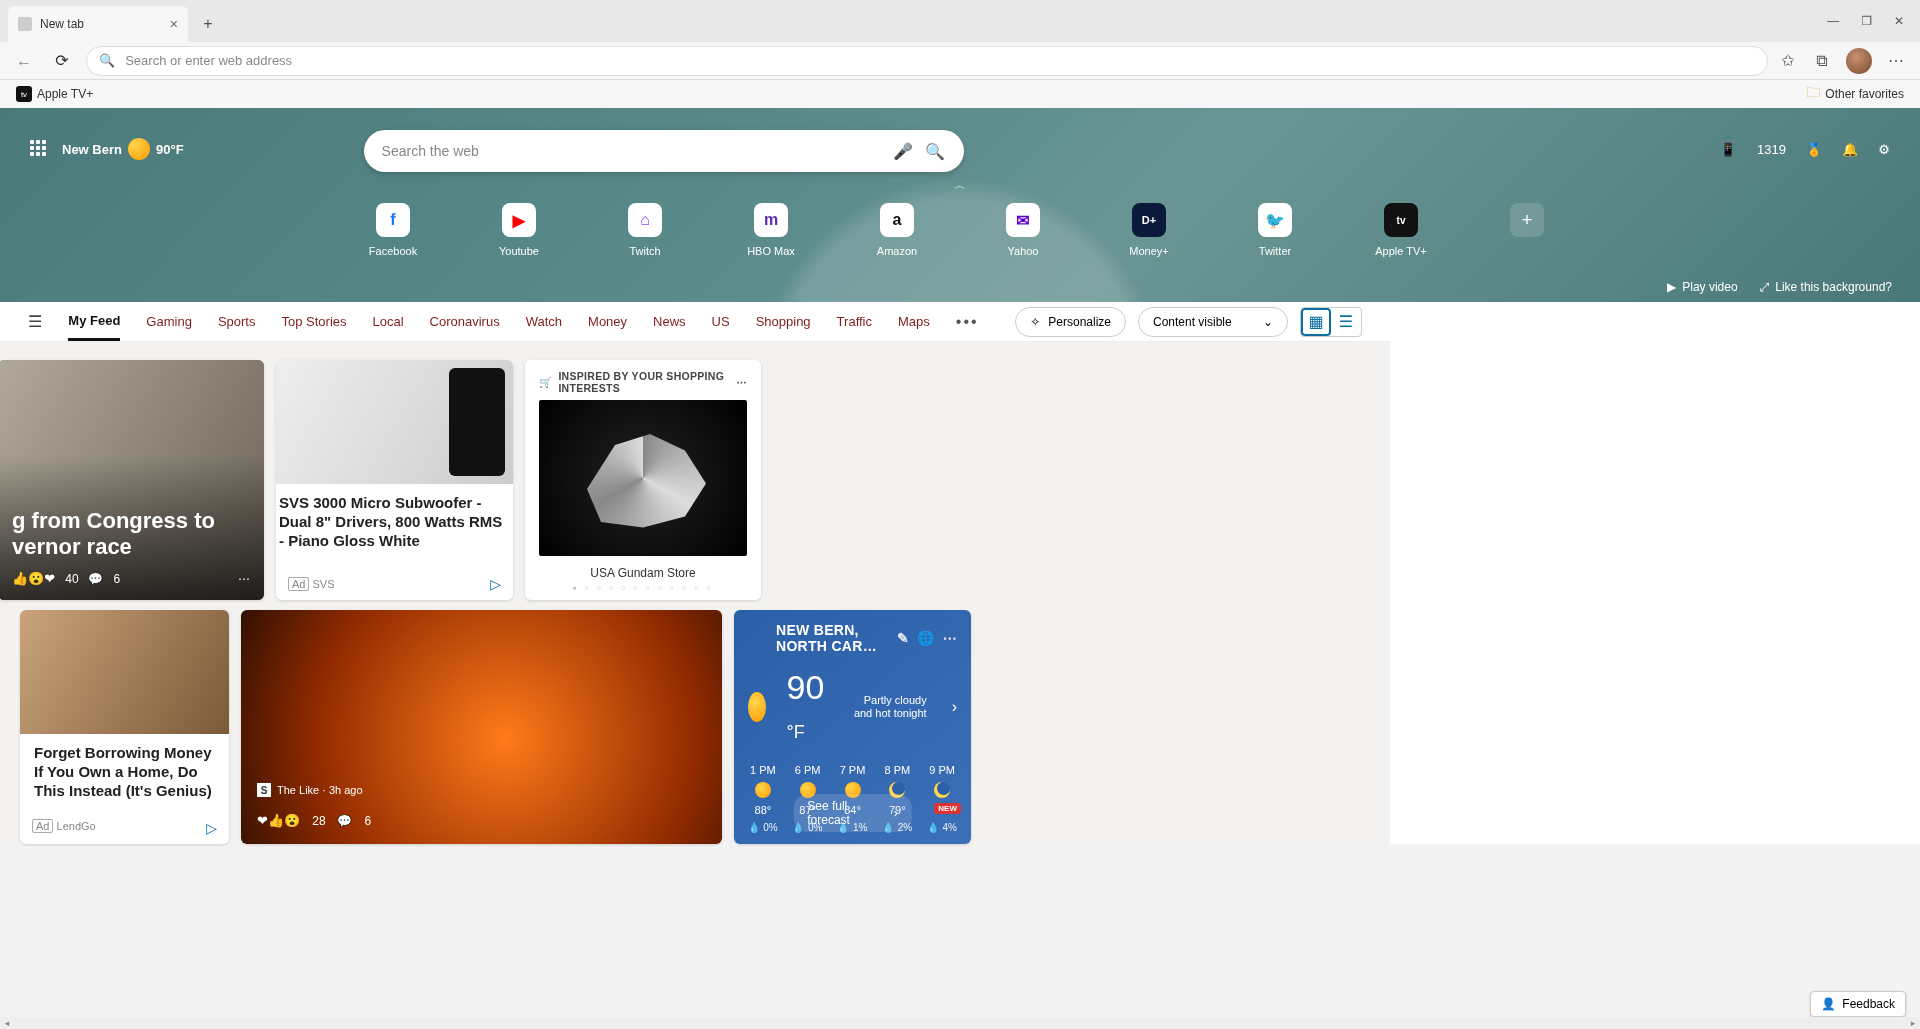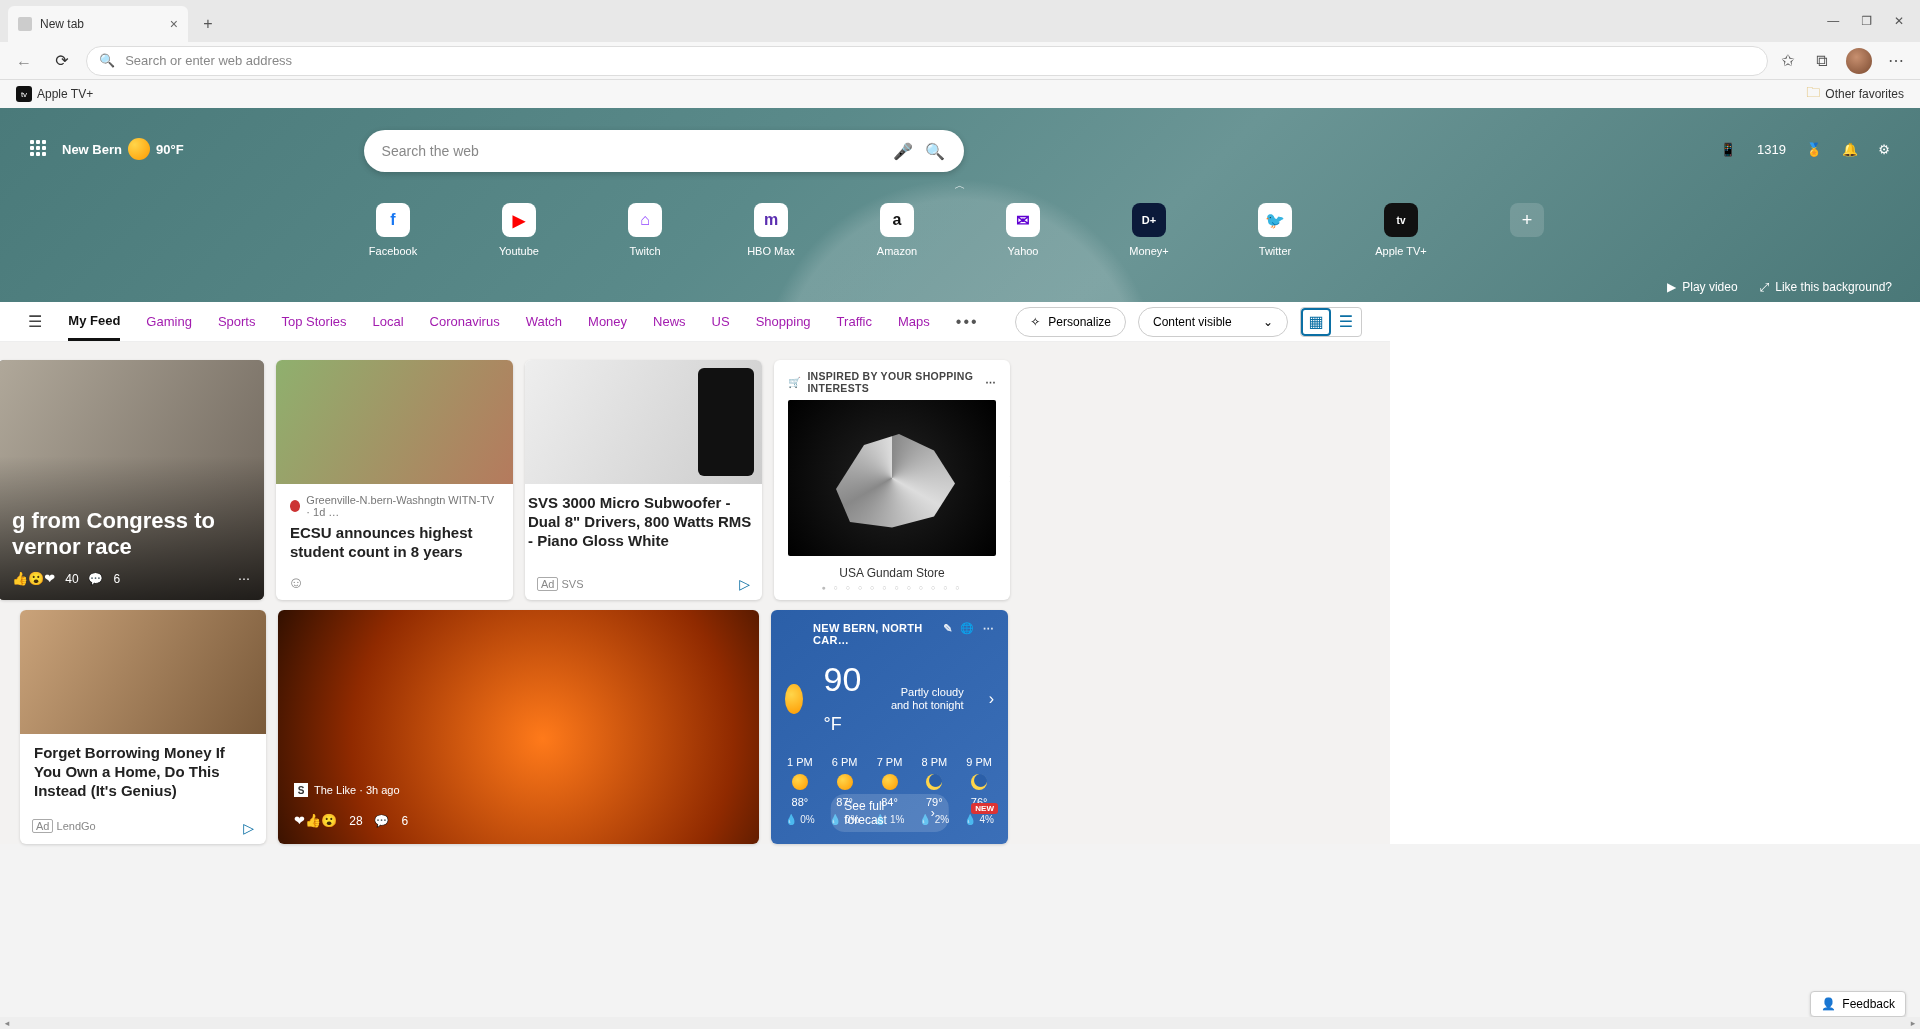--- a/index.html
+++ b/index.html
@@ -53,21 +53,21 @@
 .hero-footer { position: absolute; right: 28px; bottom: 8px; display: flex; gap: 22px; color: #fff; font-size: 12px; align-items: center; }
 .hero-footer span { cursor:pointer; display:flex; align-items:center; gap:6px; }
 
 
 .feed-wrap { background: #fff; display: flex; }
 .feed-main { width: 1390px; background: #f3f2f1; }
 .feed-side { flex: 1; background: #fff; }
 
 .feed-nav { height: 40px; background: #fff; display: flex; align-items: center; padding: 0 28px; gap: 26px; border-bottom: 1px solid #eee; }
 .menu-ic { font-size: 16px; color: #444; cursor:pointer; }
-.fn { font-size: 13px; color: #a21caf; cursor:pointer; padding: 10px 0; }
+.fn { font-size: 13px; color: #7f1d1d; cursor:pointer; padding: 10px 0; }
 .fn.active { font-weight: 700; color: #111; border-bottom: 3px solid #111; }
 .fn-more { color:#555; cursor:pointer; letter-spacing:2px; }
 .fn-right { margin-left: auto; display: flex; align-items: center; gap: 12px; }
 .pill { height: 30px; border: 1px solid #ccc; border-radius: 15px; display: flex; align-items: center; padding: 0 14px; font-size: 12px; gap: 8px; cursor:pointer; background:#fff; }
 .pill.sel { border: 1px solid #ccc; min-width: 150px; justify-content: space-between; }
 .view-tog { display: flex; border: 1px solid #ccc; border-radius: 4px; overflow: hidden; }
 .view-tog div { width: 30px; height: 28px; display:flex; align-items:center; justify-content:center; cursor:pointer; color:#0b6fa4; }
 .view-tog div.active { border: 2px solid #0b6fa4; border-radius:4px; }
 
 
@@ -99,33 +99,33 @@
 .c-shop .hdr { font-size: 10.5px; font-weight:700; color:#444; letter-spacing:0.3px; display:flex; align-items:center; gap:6px; }
 .c-shop .imgc { margin-top:6px; height: 156px; background: radial-gradient(circle at 50% 50%, #222, #000); border-radius:2px; display:flex; align-items:center; justify-content:center; position:relative; }
 .c-shop .mech { width: 140px; height: 110px; background: conic-gradient(#888,#ddd,#888,#ddd); clip-path: polygon(10% 60%, 30% 20%, 55% 10%, 80% 25%, 95% 55%, 80% 85%, 50% 95%, 20% 90%); }
 .c-shop .arrow { position:absolute; top:50%; transform:translateY(-50%); color:#888; font-size:14px; cursor:pointer; }
 .c-shop .arrow.l { left:-18px; } .c-shop .arrow.r { right:-18px; }
 .c-shop .store { text-align:center; font-size:12px; color:#333; margin-top:10px; }
 .c-shop .dots { text-align:center; font-size:7px; letter-spacing:3px; color:#bbb; margin-top:4px; }
 
 .row2 { display:flex; gap:12px; margin-top:10px; }
 
-.c-lend { width: 246px; height: 234px; margin-left: 20px;}
+.c-lend { width: 209px; height: 234px; margin-left: 20px;}
 .c-lend .img { height: 124px; background: linear-gradient(120deg,#caa37a,#7a5a3a); }
 .c-lend .body { padding: 10px 14px; }
 .c-lend .hl { font-size: 15px; font-weight:600; color:#222; line-height:1.25; }
 .c-lend .foot { position:absolute; bottom:8px; left:12px; right:12px; display:flex; justify-content:space-between; font-size:11px; color:#888; }
 
 .c-big { width: 481px; height: 234px; position:relative; color:#fff; background: radial-gradient(circle at 55% 55%, #ff7a1a, #902a00 65%, #321000); display:flex; flex-direction:column; justify-content:flex-end; padding: 16px; }
 .c-big .src { font-size: 11px; display:flex; align-items:center; gap:6px; margin-bottom:6px; }
 .c-big .title { font-size: 21px; font-weight:600; line-height:1.2; }
 .c-big .meta { display:flex; align-items:center; gap: 12px; margin-top: 10px; font-size: 12px; }
 
 .c-wx { width: 237px; height: 234px; background: linear-gradient(140deg, #2b5fa8, #3b6fb8); color:#fff; padding: 12px 14px; position:relative; }
-.c-wx .loc { font-size: 11px; font-weight:700; letter-spacing:0.3px; display:flex; align-items:flex-start; gap:8px;padding-left:28px; }
+.c-wx .loc { font-size: 14px; font-weight:700; letter-spacing:0.3px; display:flex; align-items:center; gap:8px;padding-left:28px; }
 .c-wx .loc .ic { opacity:0.85; cursor:pointer; }
 .c-wx .now { display:flex; align-items:center; gap:21px; margin-top:14px; }
 .c-wx .now .t { font-size: 34px; font-weight:300; }
 .c-wx .now .d { font-size: 11px; line-height:1.2; max-width: 90px; text-align:right; }
 .c-wx .sun { width: 30px; height:30px; border-radius:50%; background: radial-gradient(circle at 35% 35%, #ffd54a, #ff9a00); }
 .c-wx .hrs { display:flex; justify-content: space-between; margin-top: 18px; }
 .c-wx .hr { display:flex; flex-direction:column; align-items:center; gap:6px; font-size:11px; }
 .c-wx .hi { width:16px; height:16px; border-radius:50%; background: radial-gradient(circle at 35% 35%, #ffd54a, #ff9a00); }
 .c-wx .hi.moon { background: radial-gradient(circle at 60% 40%, #2b5fa8 6px, #ffd54a 7px); }
 .c-wx .pcp { font-size:10px; opacity:0.9; }
@@ -306,31 +306,20 @@
         <div class="title"><span>g from Congress to</span><br><span>vernor race</span></div>
         <div class="meta">
           <span class="react-ico">👍😮❤</span>
           <span>40</span>
           <span>💬</span>
           <span>6</span>
           <span style="margin-left:auto">⋯</span>
         </div>
       </div>
 
-      <div class="card c-news">
-        <div class="img"></div>
-        <div class="body">
-          <div class="src">
-              <span style="width:12px;height:12px;background:#c33;border-radius:50%;display:inline-block"></span>
-              <span>Greenville-N.bern-Washngtn WITN-TV · 1d …</span>
-            </div>
-          <div class="hl">ECSU announces highest student count in 8 years</div>
-        </div>
-        <div class="foot">☺</div>
-      </div>
 
       <div class="card c-ad">
         <div class="img">
             <div class="phone"></div>
           </div>
         <div class="body">
           <div class="hl">SVS 3000 Micro Subwoofer - Dual 8" Drivers, 800 Watts RMS - Piano Gloss White</div>
         </div>
         <div class="foot">
           <span><span style="border:1px solid #aaa;padding:0 3px;border-radius:2px">Ad</span> <span>SVS</span></span>

